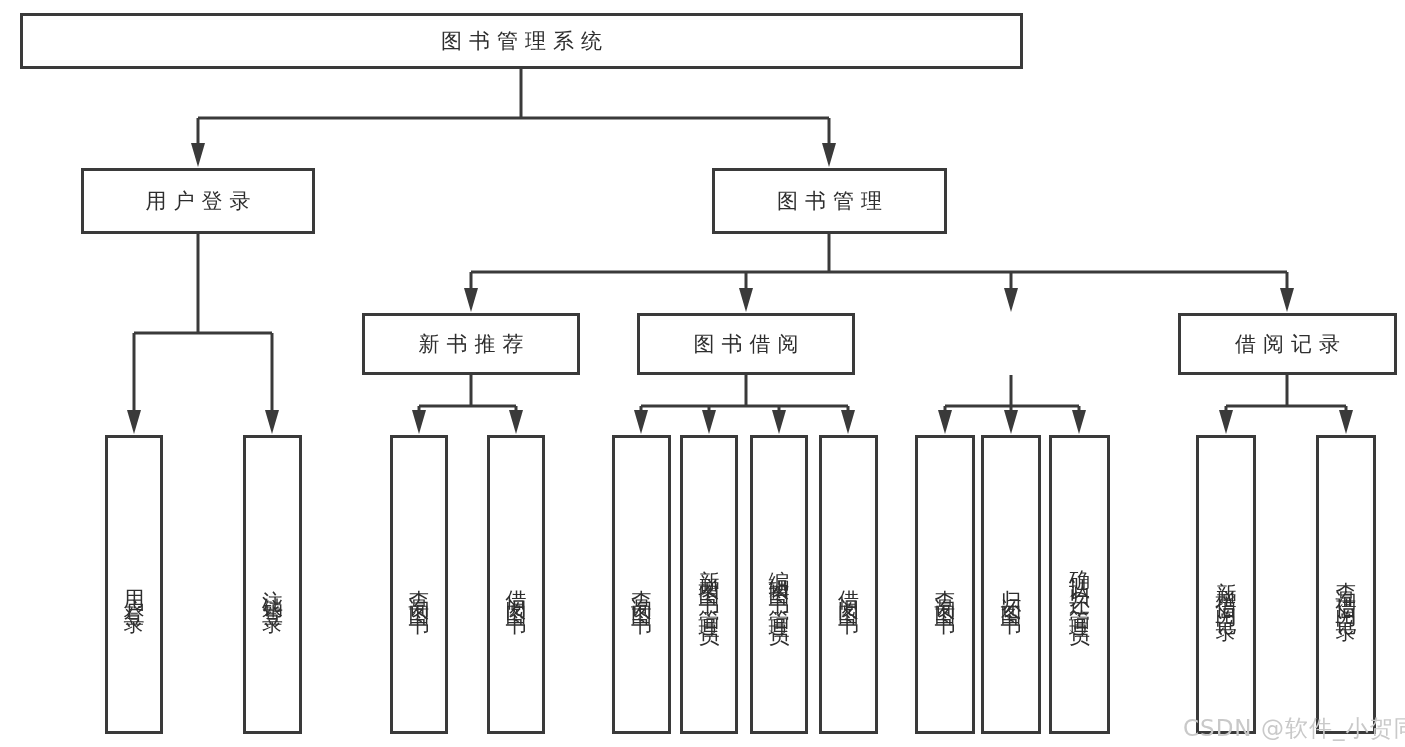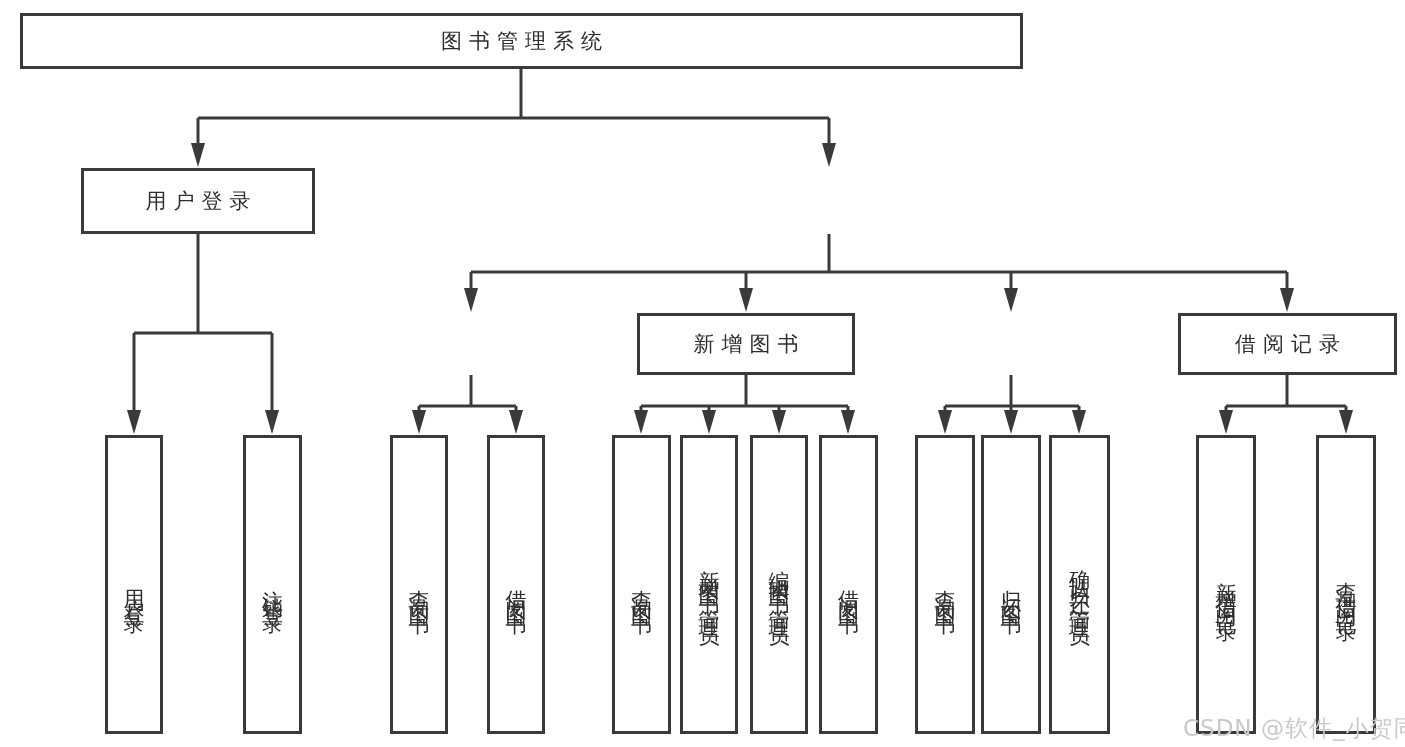--- a/index.html
+++ b/index.html
@@ -134,23 +134,29 @@
     </g>
   </svg>
 
   <div class="node" style="left:20px; top:13px; width:1003px; height:56px">
     <span class="lbl">图书管理系统</span>
   </div>
 
   <div class="node" style="left:81px; top:168px; width:234px; height:66px">
     <span class="lbl">用户登录</span>
   </div>
-
+  <div class="node" style="left:712px; top:168px; width:235px; height:66px">
+    <span class="lbl">图书管理</span>
+  </div>
+
+  <div class="node" style="left:362px; top:313px; width:218px; height:62px">
+    <span class="lbl">新书推荐</span>
+  </div>
   <div class="node" style="left:637px; top:313px; width:218px; height:62px">
-    <span class="lbl">新增图书</span>
+    <span class="lbl">图书借阅</span>
   </div>
   <div class="node" style="left:1178px; top:313px; width:219px; height:62px">
     <span class="lbl">借阅记录</span>
   </div>
 
   <div class="node" style="left:105px; top:435px; width:58px; height:299px">
     <span class="vlbl">用户登录</span>
   </div>
   <div class="node" style="left:243px; top:435px; width:59px; height:299px">
     <span class="vlbl">注销登录</span>

